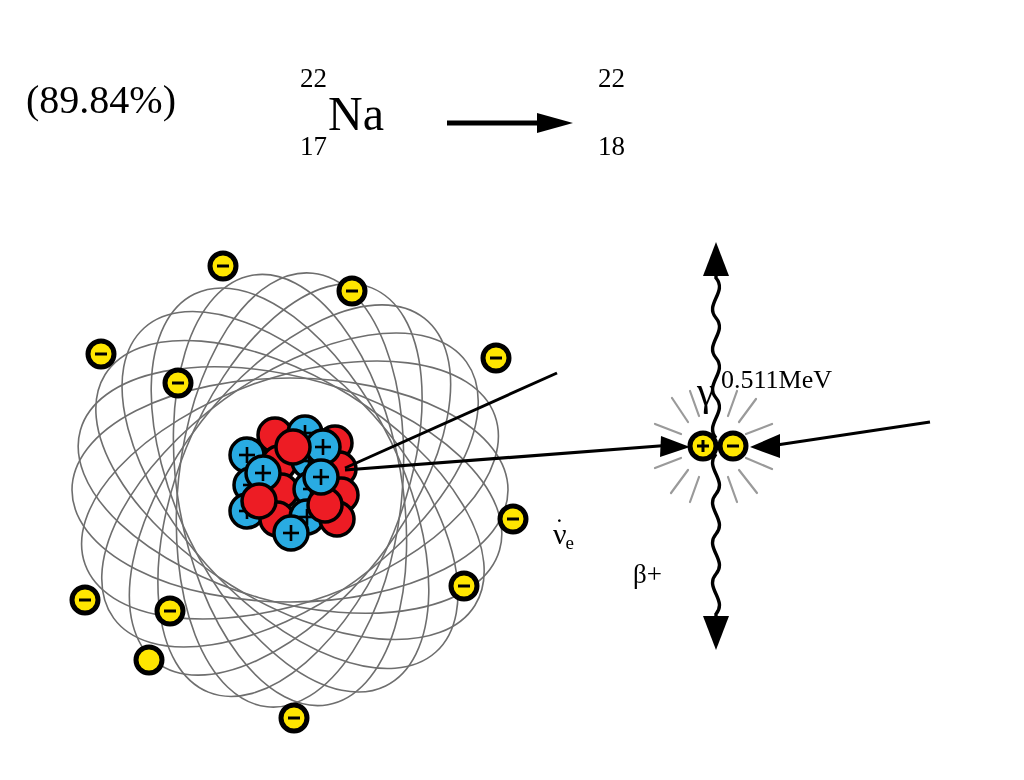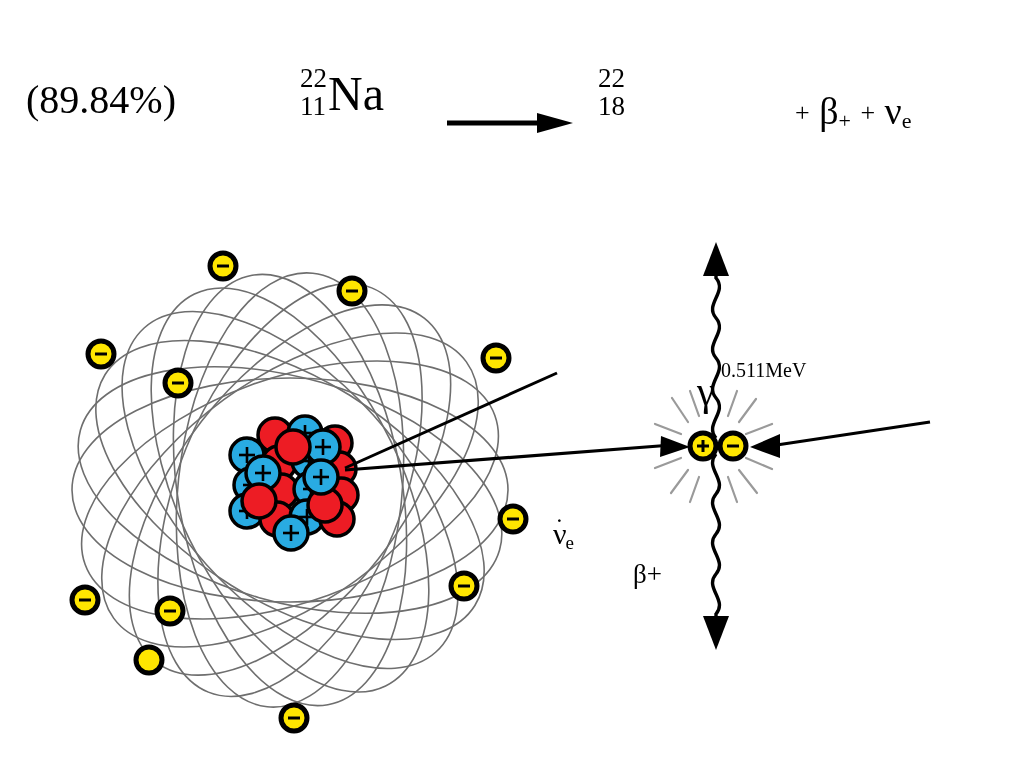--- a/index.html
+++ b/index.html
@@ -51,24 +51,25 @@
     white-space: nowrap;
     line-height: 1;
   }
   .nuclide .indices {
     display: inline-flex;
     flex-direction: column;
     justify-content: center;
     vertical-align: middle;
     font-size: 27px;
     line-height: 1.05;
-    text-align: left;
+    text-align: center;
     margin-right: 1px;
     position: relative;
     top: -2px;
+    gap: 40px;
   }
   .nuclide .sym {
     font-size: 48px;
     vertical-align: middle;
     letter-spacing: 0px;
   }
 
   .nuclide-parent { left: 300px; top: 38px; }
   .nuclide-daughter { left: 598px; top: 38px; }
 
@@ -105,21 +106,21 @@
     height: 630px;
   }
   .diagram svg { display: block; }
 
   .lbl {
     position: absolute;
     white-space: nowrap;
     line-height: 1;
   }
   .lbl-gamma-top-sym { left: 697px; top: 222px; font-size: 40px; }
-  .lbl-gamma-top-energy { left: 721px; top: 210px; font-size: 20px; }
+  .lbl-gamma-top-energy { left: 721px; top: 217px; font-size: 26px; }
   .lbl-beta { left: 633px; top: 411px; font-size: 27px; }
   .lbl-neutrino { left: 553px; top: 369px; font-size: 30px; }
   .lbl-neutrino .sub { font-size: 19px; position: relative; top: 5px; left: -1px; }
   .lbl-neutrino .overdot {
     position: absolute;
     left: 2px;
     top: -4px;
     font-size: 26px;
   }
 </style>
@@ -128,44 +129,38 @@
 
 <div id="stage">
 
   <div class="equation-row">
 
     <div class="eq-item branch-ratio">(89.84%)</div>
 
     <div class="eq-item nuclide nuclide-parent">
       <span class="indices">
         <span>22</span>
-        <span>11</span>
+        <span>17</span>
       </span><span class="sym">Na</span>
     </div>
 
     <div class="eq-item arrow-main">
       <svg width="130" height="22" viewBox="0 0 130 22">
         <line x1="0" y1="11" x2="96" y2="11" stroke="#000" stroke-width="5"></line>
         <polygon points="90,1 126,11 90,21" fill="#000"></polygon>
       </svg>
     </div>
 
     <div class="eq-item nuclide nuclide-daughter">
       <span class="indices">
         <span>22</span>
         <span>18</span>
       </span>
     </div>
 
-    <div class="eq-item products">
-      <span class="plusmark">+</span>
-      <span>β</span><span class="sub">+</span>
-      <span class="plusmark">+</span>
-      <span>ν</span><span class="sub">e</span>
-    </div>
   </div>
 
   <div class="diagram">
 
     <svg width="1024" height="630" viewBox="0 0 1024 630">
       <defs>
         <g id="proton-glyph">
           <circle cx="0" cy="0" r="17" fill="#29ABE2" stroke="#000" stroke-width="3.5"></circle>
           <line x1="-8" y1="0" x2="8" y2="0" stroke="#000" stroke-width="2.6"></line>
           <line x1="0" y1="-8" x2="0" y2="8" stroke="#000" stroke-width="2.6"></line>

